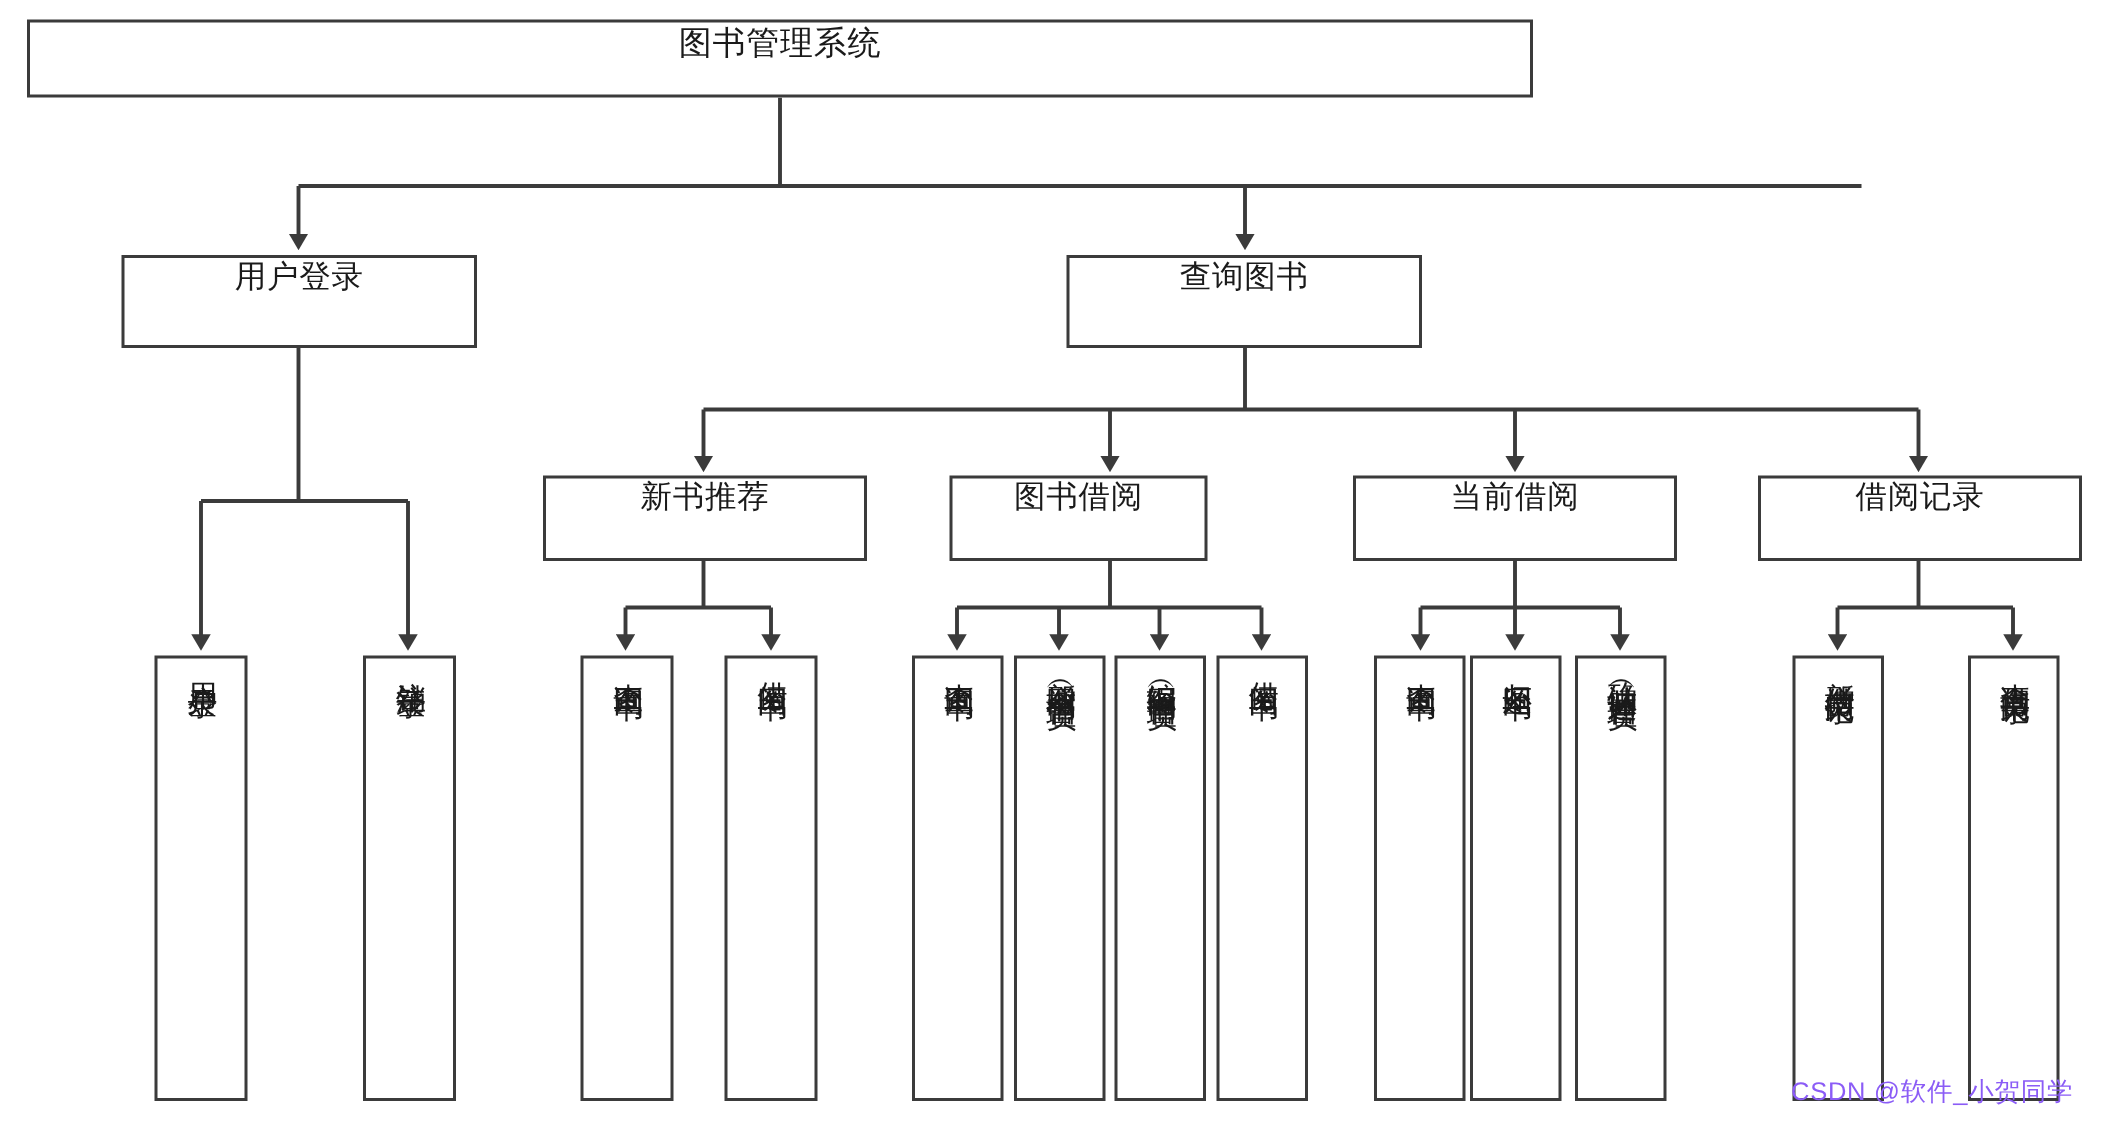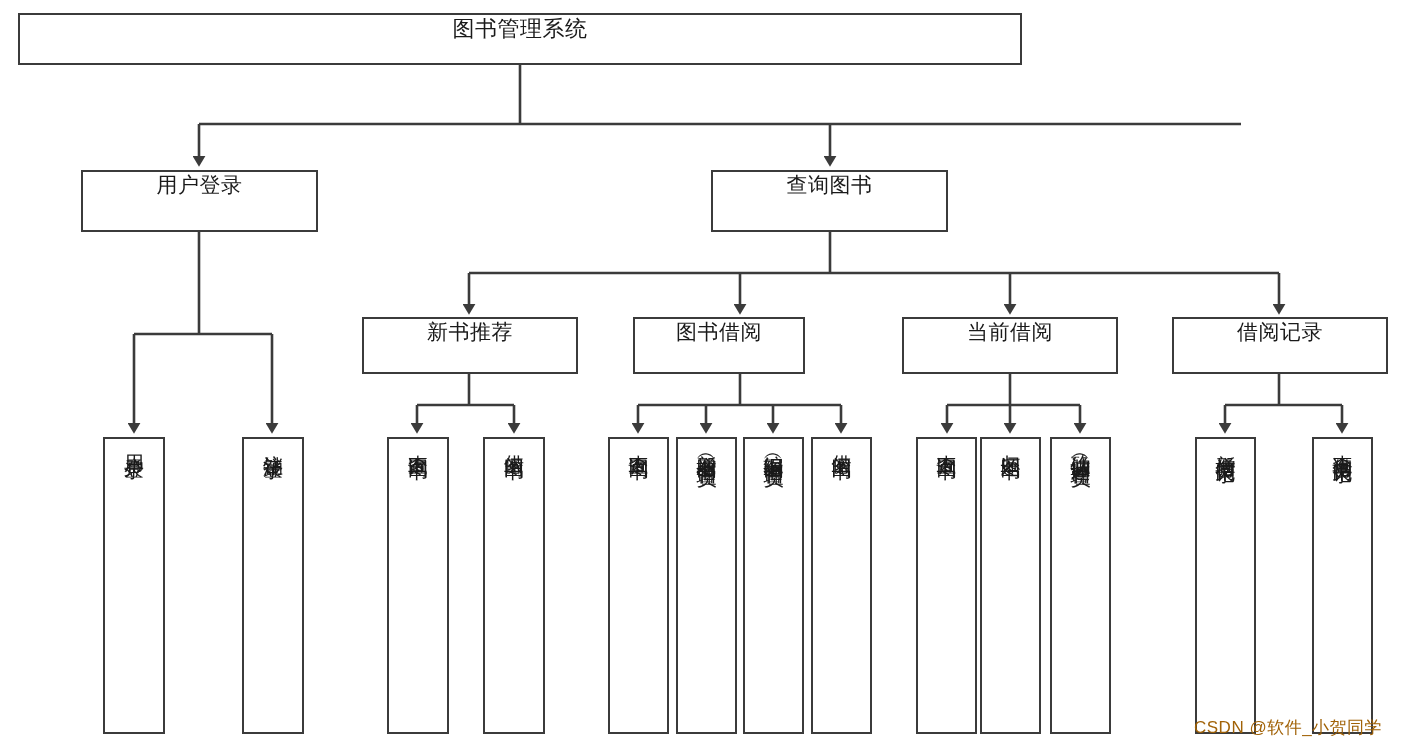--- a/index.html
+++ b/index.html
@@ -52,21 +52,21 @@
     max-height: 270px;
   }
   .node.root .label { font-size: 22px; }
   .node.lvl2 .label { font-size: 21px; }
   .node.lvl3 .label { font-size: 21px; }
   .node.leaf { border-width: 2px; }
   .node.leaf .label { font-size: 20px; }
   .watermark {
     position: absolute;
     font-size: 17px;
-    color: #a16207;
+    color: #8b5cf6;
     white-space: nowrap;
     letter-spacing: 0.5px;
   }
 </style>
 </head>
 <body>
 
 <div id="canvas">
 
   <svg class="edges" viewBox="0 0 1405 747">

